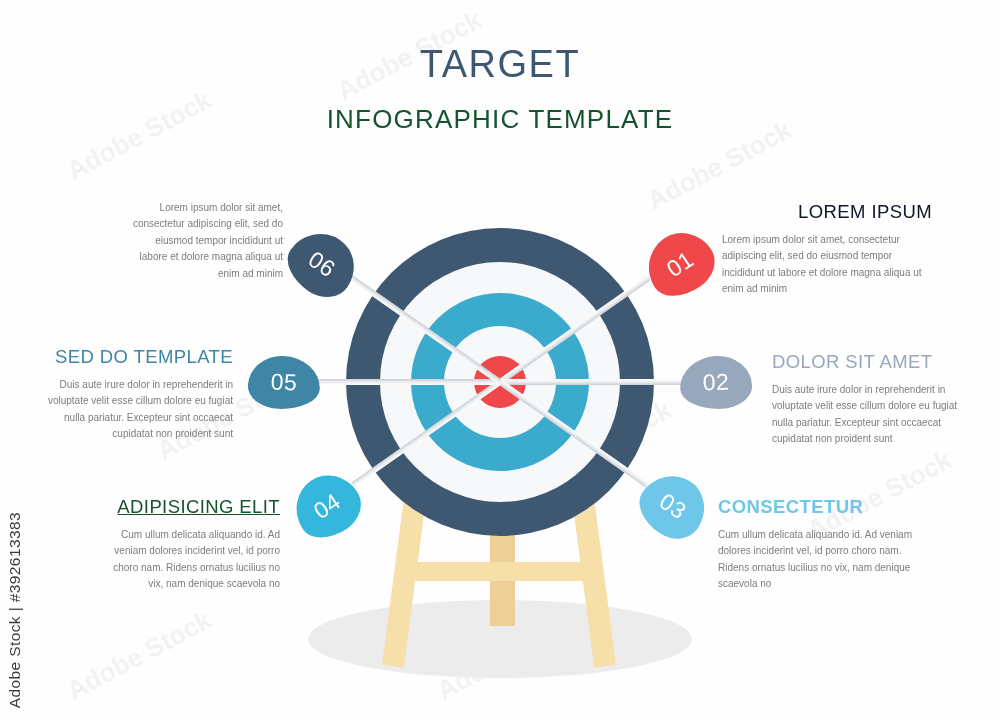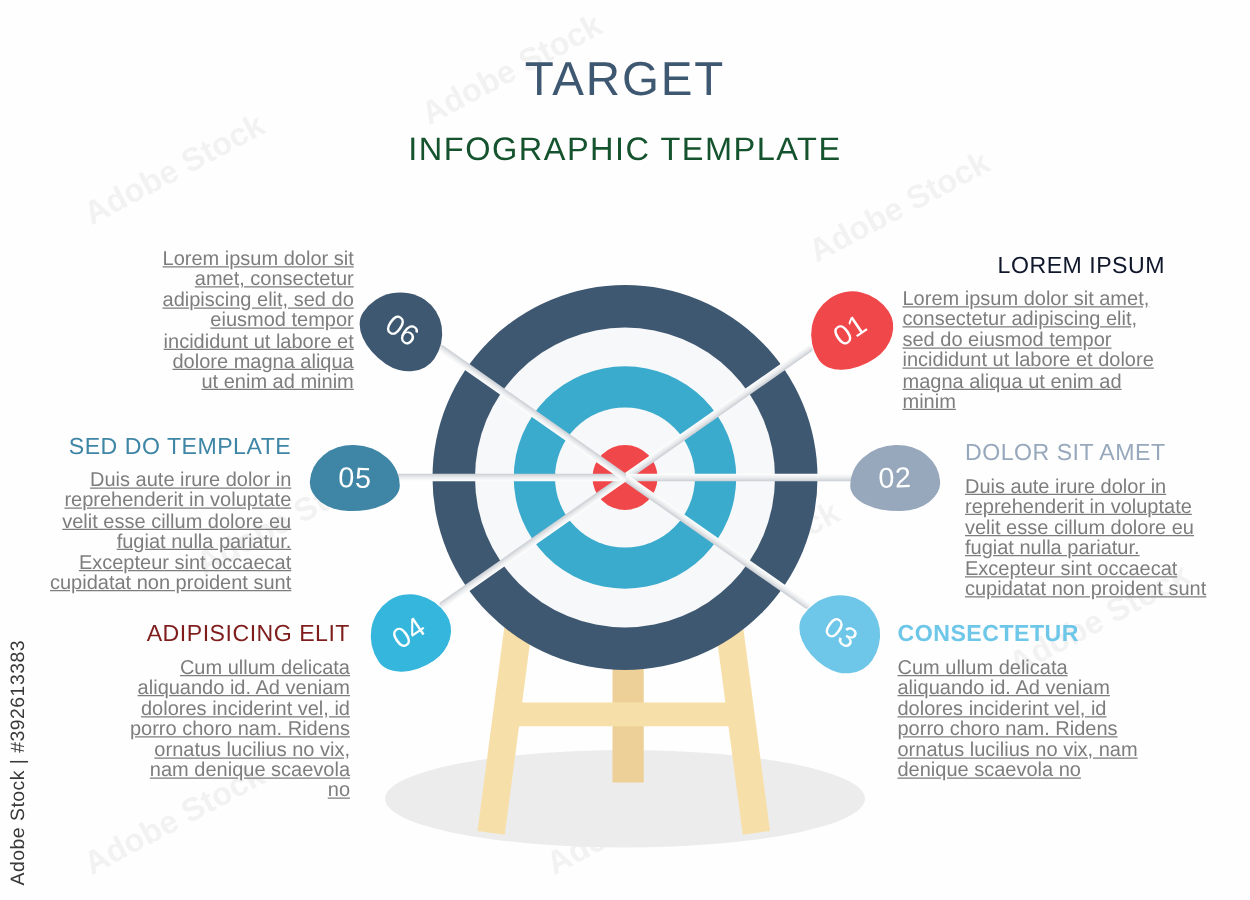--- a/index.html
+++ b/index.html
@@ -54,24 +54,23 @@
   }
   .block .bt {
     font-size: 18.5px;
     letter-spacing: 0.4px;
     line-height: 24px;
     font-weight: 400;
     margin-bottom: 8px;
     white-space: nowrap;
   }
   .block .bd {
-    font-size: 16px;
+    font-size: 10px;
     line-height: 16.4px;
     color: #7d7d7d;
-    text-decoration: underline;
   }
   .block.right { text-align: left; }
   .block.left  { text-align: right; }
 
   .b1 { left: 722px; top: 200px; width: 210px; }
   .b2 { left: 772px; top: 350px; width: 200px; }
   .b3 { left: 718px; top: 495px; width: 205px; }
   .b4 { left: 100px; top: 495px; width: 180px; }
   .b5 { left: 38px;  top: 345px; width: 195px; }
   .b6 { left: 128px; top: 200px; width: 155px; }
@@ -283,21 +282,21 @@
     <div class="bt" style="color:#97a8bc;">DOLOR SIT AMET</div>
     <div class="bd">Duis aute irure dolor in reprehenderit in voluptate velit esse cillum dolore eu fugiat nulla pariatur. Excepteur sint occaecat cupidatat non proident sunt</div>
   </div>
 
   <div class="block right b3">
     <div class="bt" style="color:#6ec7e8;font-weight:bold;">CONSECTETUR</div>
     <div class="bd">Cum ullum delicata aliquando id. Ad veniam dolores inciderint vel, id porro choro nam. Ridens ornatus lucilius no vix, nam denique scaevola no</div>
   </div>
 
   <div class="block left b4">
-    <div class="bt" style="color:#7f1d1d;">ADIPISICING ELIT</div>
+    <div class="bt" style="color:#14532d;text-decoration:underline;">ADIPISICING ELIT</div>
     <div class="bd">Cum ullum delicata aliquando id. Ad veniam dolores inciderint vel, id porro choro nam. Ridens ornatus lucilius no vix, nam denique scaevola no</div>
   </div>
 
   <div class="block left b5">
     <div class="bt" style="color:#3f86a6;">SED DO TEMPLATE</div>
     <div class="bd">Duis aute irure dolor in reprehenderit in voluptate velit esse cillum dolore eu fugiat nulla pariatur. Excepteur sint occaecat cupidatat non proident sunt</div>
   </div>
 
   <div class="block left b6">
     <div class="bd">Lorem ipsum dolor sit amet, consectetur adipiscing elit, sed do eiusmod tempor incididunt ut labore et dolore magna aliqua ut enim ad minim</div>

